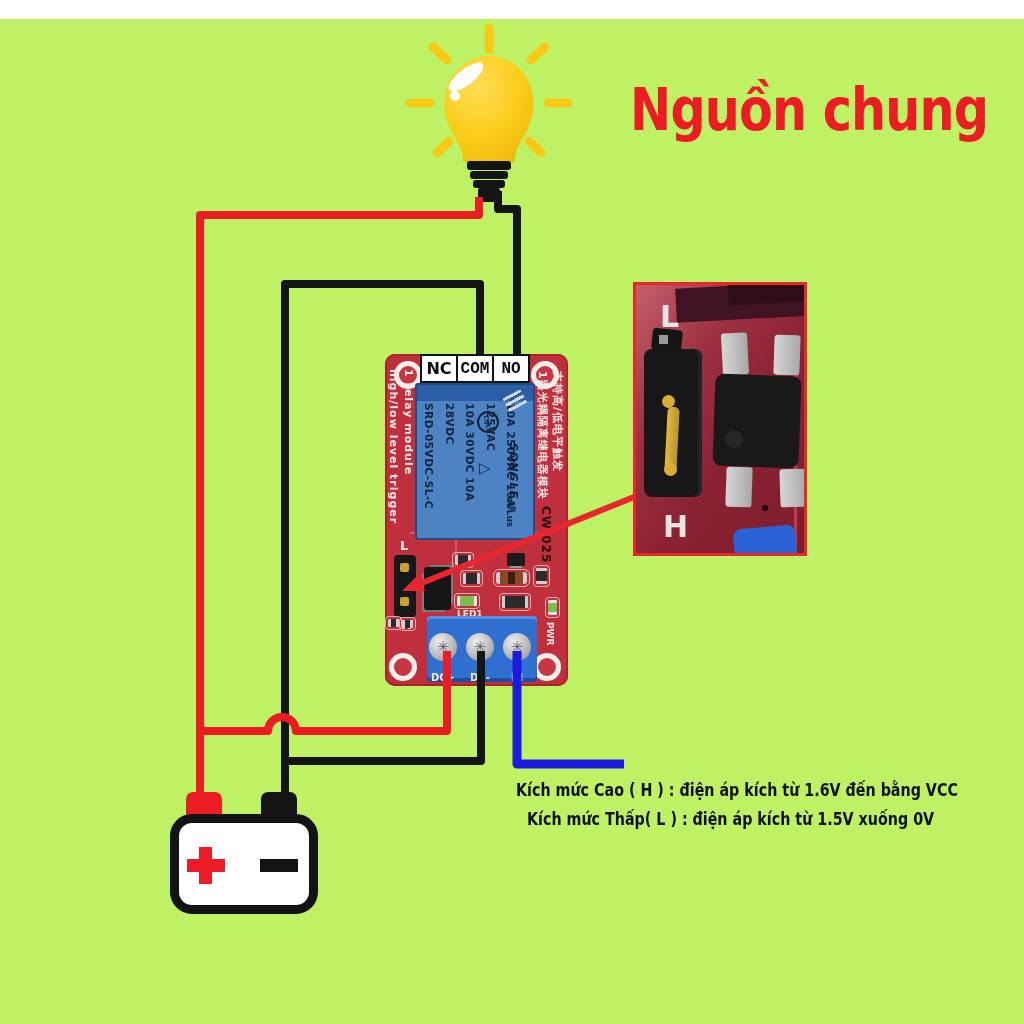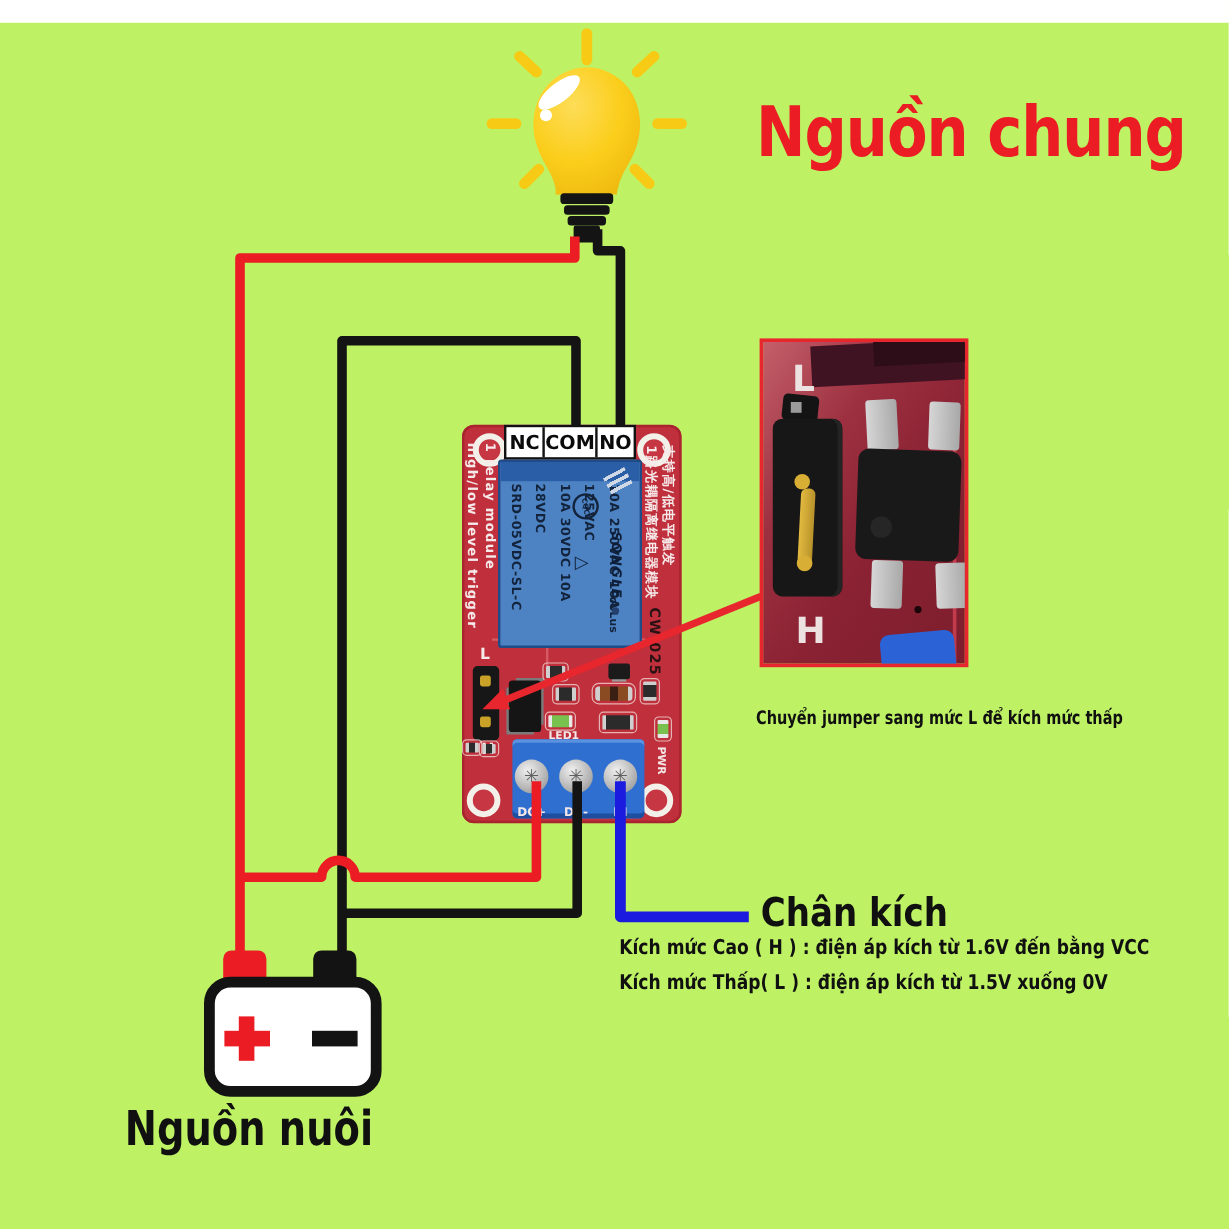--- a/index.html
+++ b/index.html
@@ -19,21 +19,21 @@
 
   
   .module{left:385px;top:335px;width:183px;height:332px;background:#c0303c;border-radius:10px;
           box-shadow:inset 0 0 0 2px #a8242f;z-index:1;}
   .module .hole{position:absolute;width:28px;height:28px;border-radius:50%;
                 border:5px solid #f3efe9;box-sizing:border-box;background:rgba(210,70,80,.35);}
   .termbox{position:absolute;left:35px;top:0;width:110px;height:29px;background:#ffffff;
            border:2px solid #111;box-sizing:border-box;display:flex;}
   .termbox .cell{flex:1;display:flex;align-items:center;justify-content:center;
                  font-size:16px;font-weight:800;color:#0b0b0b;}
-  .termbox .cell + .cell{border-left:2px solid #111;}
+  .termbox .cell + .cell{border-left:2px solid #111;font-family:Liberation Mono, monospace;}
   .relay{position:absolute;left:30px;top:29px;width:120px;height:157px;background:#4d83c3;
          border:2px solid #1f4c87;border-radius:3px;box-sizing:border-box;overflow:hidden;}
   .relay .cap-strip{position:absolute;left:0;top:0;width:100%;height:16px;background:#2a5ea7;}
   .vtext{writing-mode:vertical-rl;text-orientation:sideways;}
   .relay-ratings{position:absolute;left:2px;top:18px;height:136px;font-size:10.5px;font-weight:700;
                  color:#13233c;line-height:1.95;letter-spacing:.5px;}
   .cqc{position:absolute;left:60px;top:26px;width:22px;height:22px;border:2px solid #13233c;
        border-radius:50%;box-sizing:border-box;display:flex;align-items:center;justify-content:center;
        font-size:6px;font-weight:700;color:#13233c;transform:rotate(80deg);}
   .tri-mark{position:absolute;left:62px;top:74px;font-size:15px;color:#13233c;}
@@ -199,37 +199,28 @@
     <div class="leg" style="left:90px;top:182px;width:26px;height:40px;transform:rotate(2deg)"></div>
     <div class="leg" style="left:144px;top:184px;width:26px;height:38px;transform:rotate(-2deg)"></div>
     <div class="chip">
       <div class="chip-dot"></div>
     </div>
     <div class="tinydot"></div>
     <div class="blue-part"></div>
     <div class="lh" style="left:27px;top:224px">H</div>
   </div>
 
-  <div class="abs" style="left:630px;top:569px;z-index:2">
-    <span class="cap-line nowrap condensed" style="transform:scaleX(.78)">Chuyển jumper sang mức L để kích mức thấp</span>
-  </div>
-
-  <div class="abs" style="left:634px;top:722px;z-index:2">
-    <span class="h2-black nowrap condensed" style="transform:scaleX(.86)">Chân kích</span>
-  </div>
+
   <div class="abs" style="left:516px;top:761px;z-index:2">
     <span class="note-line nowrap condensed" style="transform:scaleX(.84)">Kích mức Cao ( H ) : điện áp kích từ 1.6V đến bằng VCC</span>
   </div>
-  <div class="abs" style="left:516px;top:790px;z-index:2">
+  <div class="abs" style="left:527px;top:790px;z-index:2">
     <span class="note-line nowrap condensed" style="transform:scaleX(.84)">Kích mức Thấp( L ) : điện áp kích từ 1.5V xuống 0V</span>
   </div>
 
-  <div class="abs" style="left:104px;top:899px;z-index:2">
-    <span class="h1-black nowrap condensed" style="transform:scaleX(.80)">Nguồn nuôi</span>
-  </div>
 
   <svg class="wires-svg" width="1024" height="1024" viewBox="0 0 1024 1024">
     <defs>
       <radialGradient id="gbulb" cx="38%" cy="30%" r="80%">
         <stop offset="0%" stop-color="#fddd58"></stop>
         <stop offset="55%" stop-color="#fbce1c"></stop>
         <stop offset="100%" stop-color="#eeb90e"></stop>
       </radialGradient>
     </defs>
 

